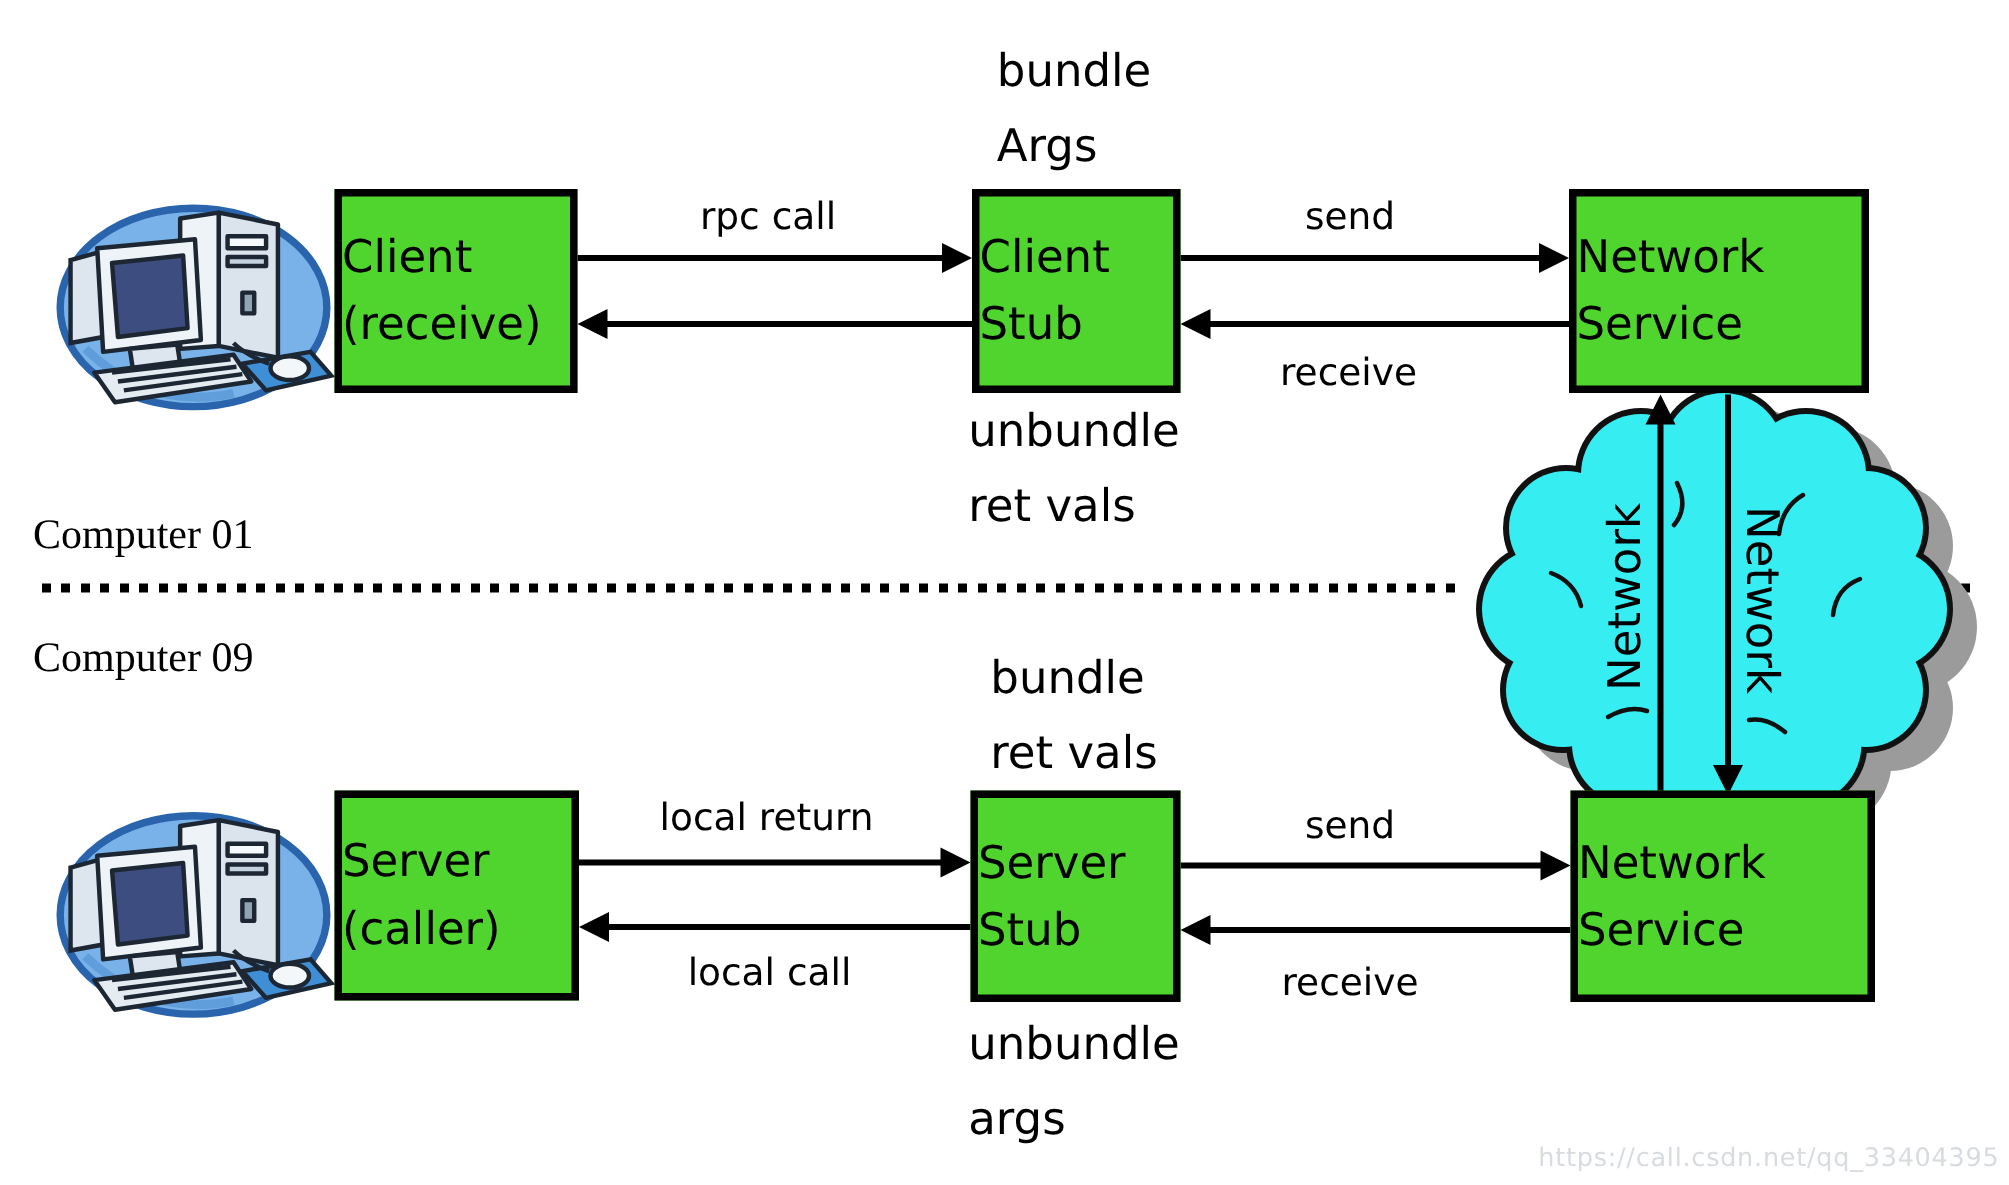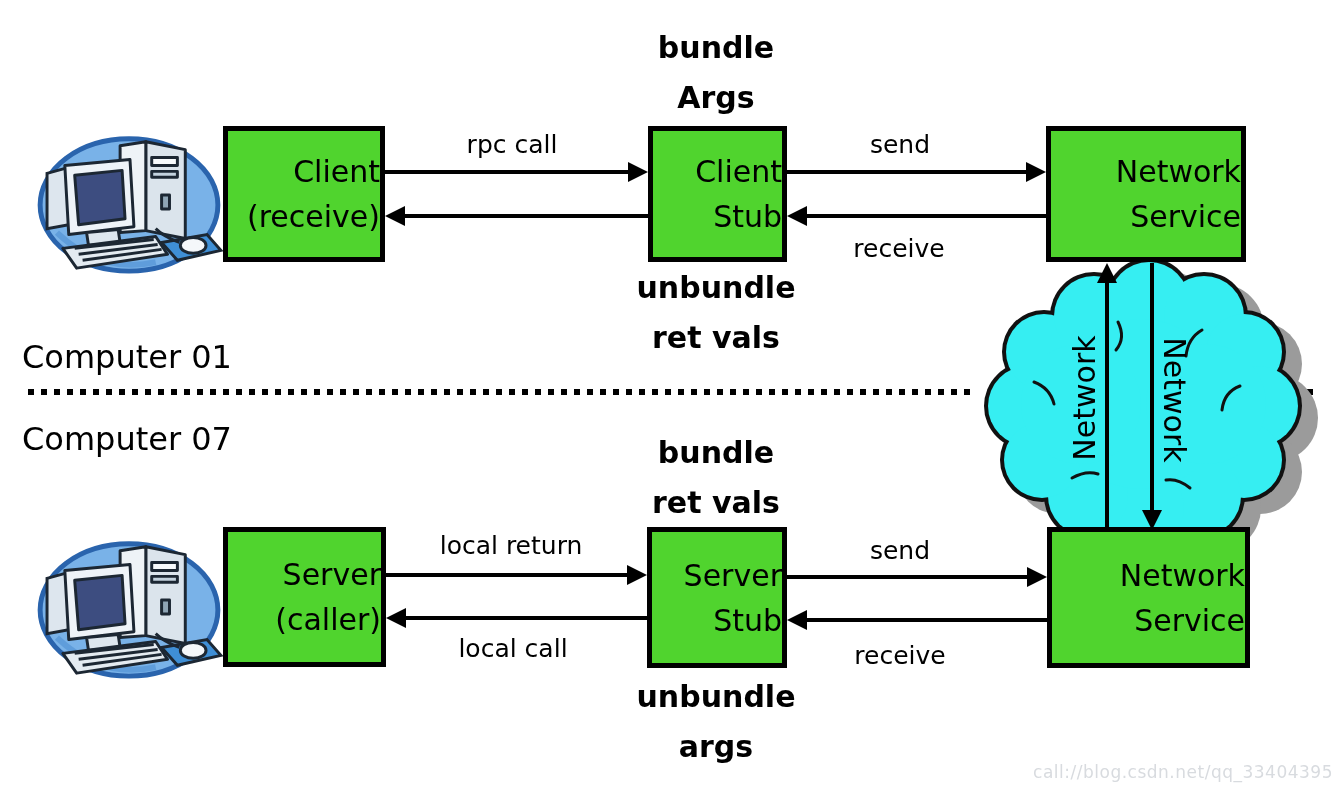--- a/index.html
+++ b/index.html
@@ -10,35 +10,35 @@
   }
   *{margin:0;padding:0;box-sizing:border-box}
   body{background:#fff}
   .stage{
     position:relative;width:1339px;height:790px;background:#fff;
     font-family:"DejaVu Sans",sans-serif;color:#000;overflow:hidden;
   }
   
   .gbox{
     position:absolute;background:var(--box-green);border:5px solid #000;
-    display:flex;flex-direction:column;align-items:flex-end;justify-content:center;
+    display:flex;flex-direction:column;align-items:flex-start;justify-content:center;
     font-size:30px;line-height:1.5;text-align:center;white-space:nowrap;
   }
   
   .lbl{
     position:absolute;transform:translate(-50%,-50%);
     font-size:25px;white-space:nowrap;text-align:left;
   }
   .note{
     position:absolute;transform:translate(-50%,-50%);
-    font-size:30px;line-height:50px;white-space:nowrap;text-align:center;font-weight:bold;
+    font-size:30px;line-height:50px;white-space:nowrap;
   }
   .lbl-left{
     position:absolute;transform:translateY(-50%);
-    font-size:32px;white-space:nowrap;
+    font-size:28px;white-space:nowrap;font-family:Liberation Serif, serif;
   }
   .vlabel{
     position:absolute;font-size:30px;white-space:nowrap;
   }
   .vlabel.ccw{transform:translate(-50%,-50%) rotate(-90deg)}
   .vlabel.cw{transform:translate(-50%,-50%) rotate(90deg)}
   
   .arrow{position:absolute}
   .shaft-h{position:absolute;top:8px;height:4px;background:#000}
   .shaft-h.cut-r{left:0;right:16px}
@@ -264,17 +264,17 @@
 
   <div class="lbl" style="left:512px;top:144px">rpc call</div>
   <div class="lbl" style="left:900px;top:144px">send</div>
   <div class="lbl" style="left:899px;top:248px">receive</div>
   <div class="lbl" style="left:511px;top:545px">local return</div>
   <div class="lbl" style="left:513px;top:648px">local call</div>
   <div class="lbl" style="left:900px;top:550px">send</div>
   <div class="lbl" style="left:900px;top:655px">receive</div>
 
   <div class="lbl-left" style="left:22px;top:357px">Computer 01</div>
-  <div class="lbl-left" style="left:22px;top:439px">Computer 07</div>
-
-  <div class="watermark">call://blog.csdn.net/qq_33404395</div>
+  <div class="lbl-left" style="left:22px;top:439px">Computer 09</div>
+
+  <div class="watermark">https://call.csdn.net/qq_33404395</div>
 
 </div>
 
 </body></html>

